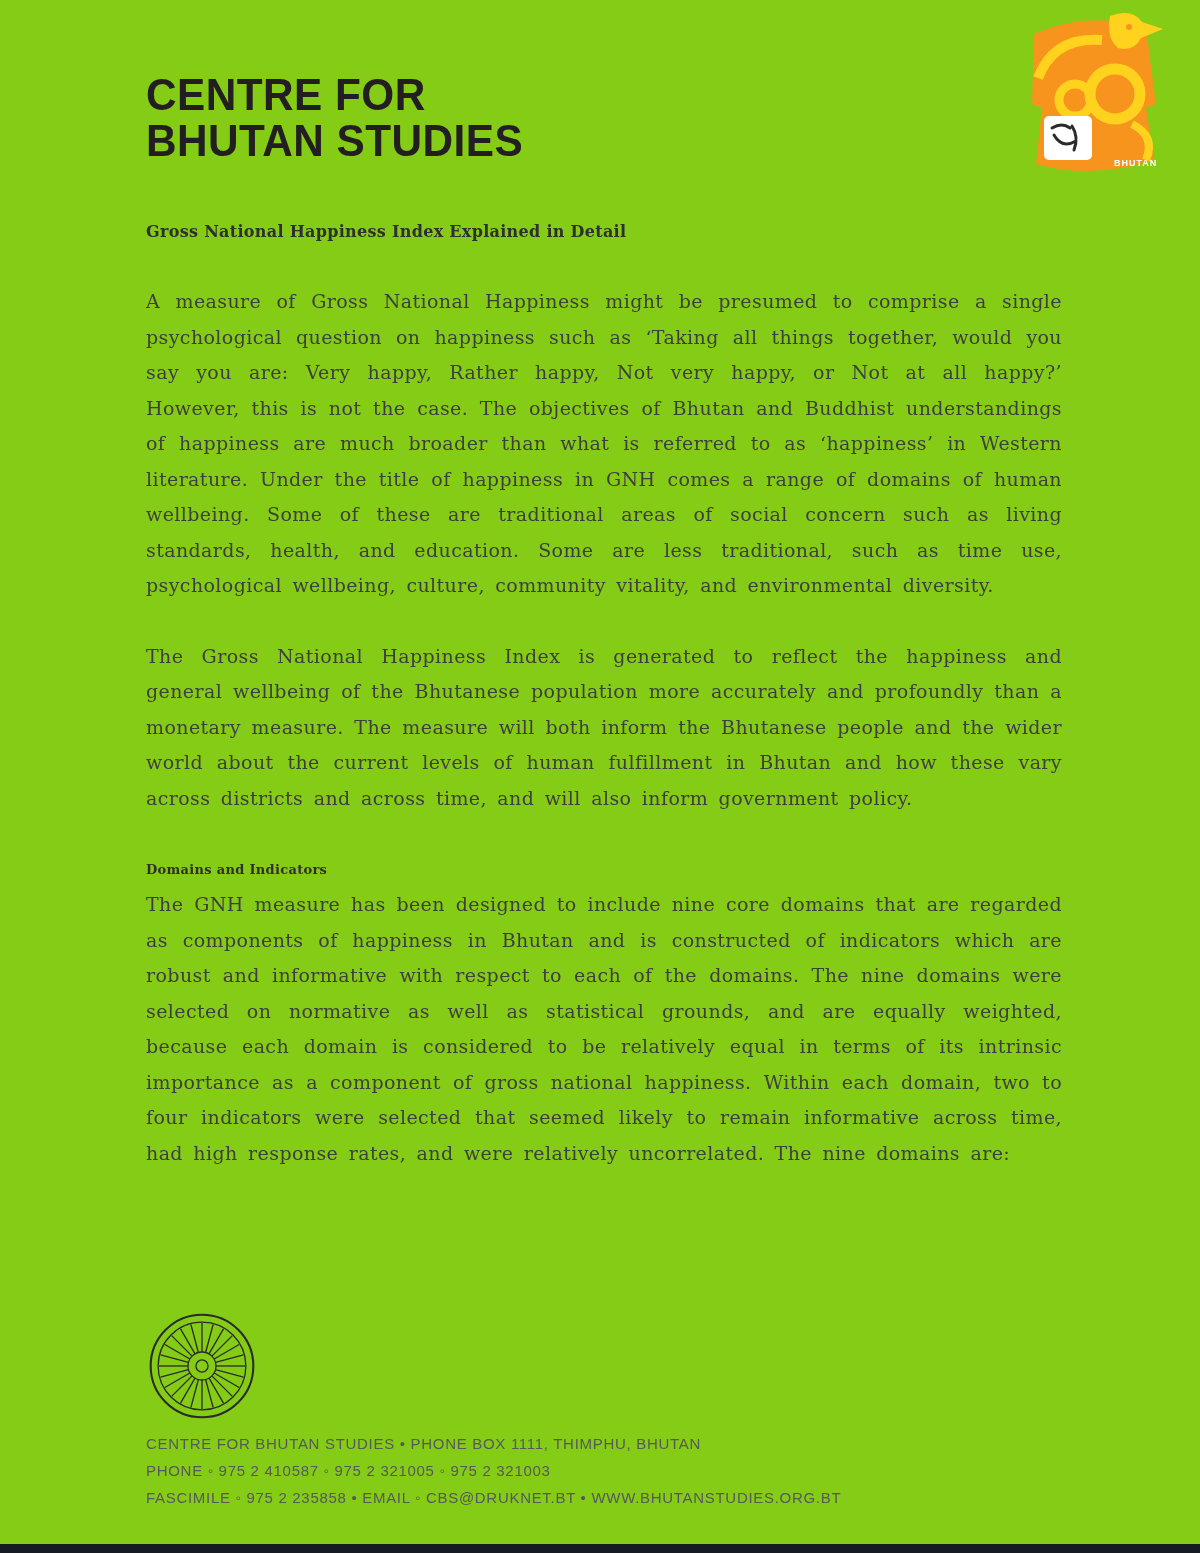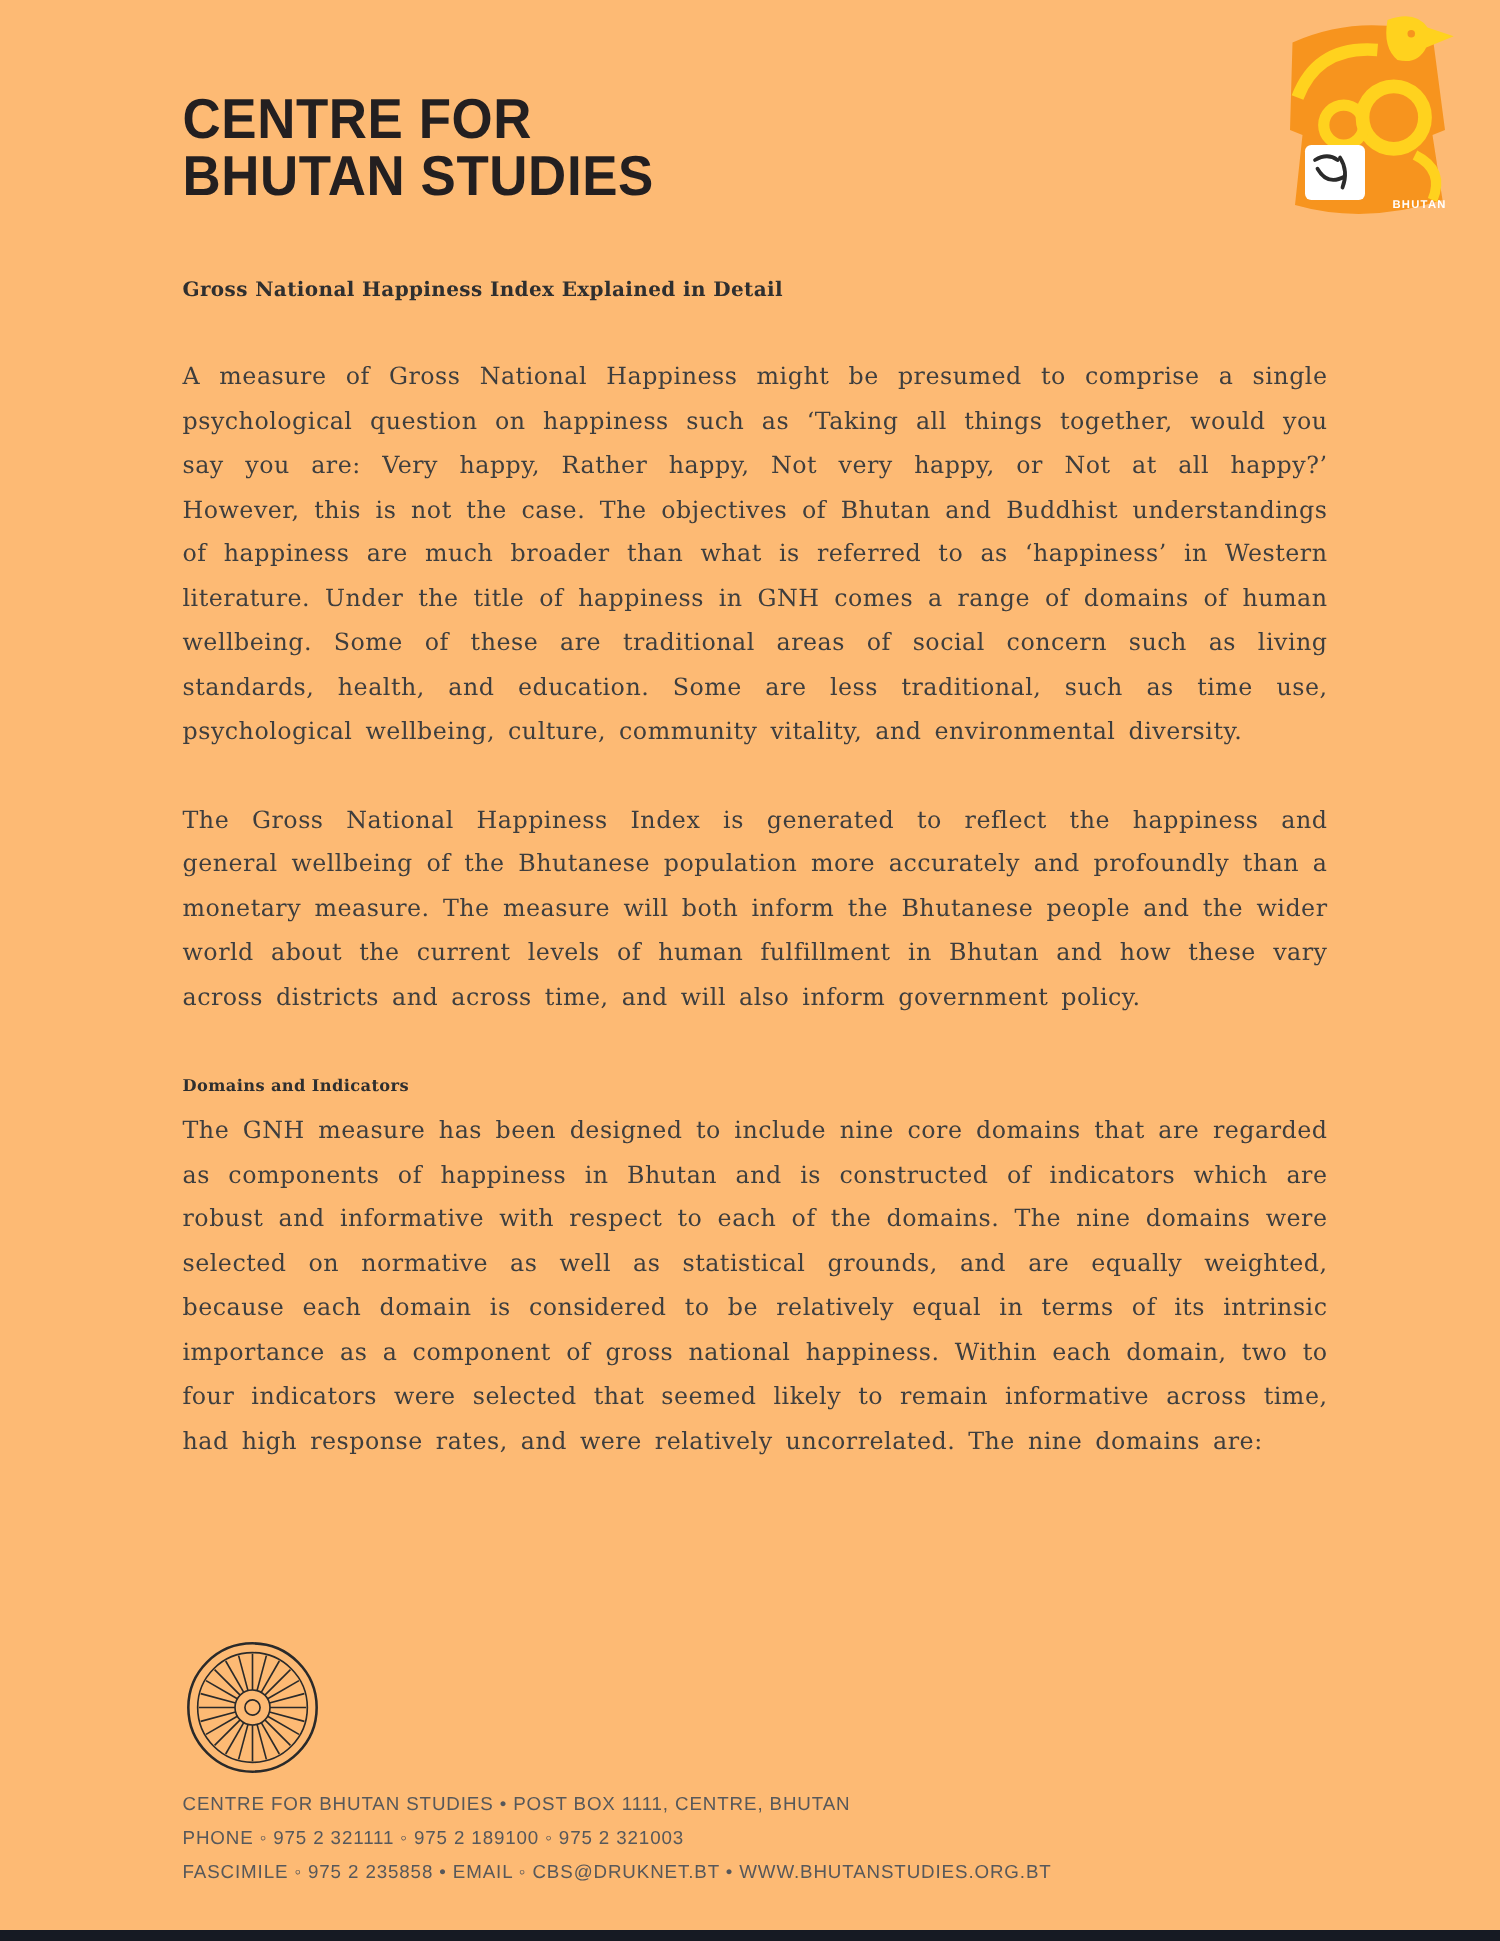--- a/index.html
+++ b/index.html
@@ -1,20 +1,20 @@
 <!DOCTYPE html>
 <html><head>
 <meta charset="utf-8">
 <style>
   html, body { margin: 0; padding: 0; background: #ffffff; }
   .page {
     position: relative;
     width: 1200px;
     height: 1553px;
-    background: #fdba74;
+    background: #84cc16;
     box-sizing: border-box;
     padding: 72px 138px 12px 146px;
     overflow: hidden;
     font-family: "DejaVu Serif", serif;
   }
 
   
   .org-name {
     font-family: "Liberation Sans", sans-serif;
     font-weight: 700;
@@ -162,20 +162,20 @@
           <line x1="60" y1="14" x2="60" y2="45" transform="rotate(270 60 60)"></line>
           <line x1="60" y1="14" x2="60" y2="45" transform="rotate(285 60 60)"></line>
           <line x1="60" y1="14" x2="60" y2="45" transform="rotate(300 60 60)"></line>
           <line x1="60" y1="14" x2="60" y2="45" transform="rotate(315 60 60)"></line>
           <line x1="60" y1="14" x2="60" y2="45" transform="rotate(330 60 60)"></line>
           <line x1="60" y1="14" x2="60" y2="45" transform="rotate(345 60 60)"></line>
         </g>
       </svg>
     </div>
     <div class="footer-text">
-      <div>CENTRE FOR BHUTAN STUDIES • POST BOX 1111, CENTRE, BHUTAN</div>
-      <div>PHONE ◦ 975 2 321111 ◦ 975 2 189100 ◦ 975 2 321003</div>
+      <div>CENTRE FOR BHUTAN STUDIES • PHONE BOX 1111, THIMPHU, BHUTAN</div>
+      <div>PHONE ◦ 975 2 410587 ◦ 975 2 321005 ◦ 975 2 321003</div>
       <div>FASCIMILE ◦ 975 2 235858  • EMAIL ◦ CBS@DRUKNET.BT • WWW.BHUTANSTUDIES.ORG.BT</div>
     </div>
   </footer>
 
   <div class="page-edge"></div>
 </div>
 
 </body></html>

